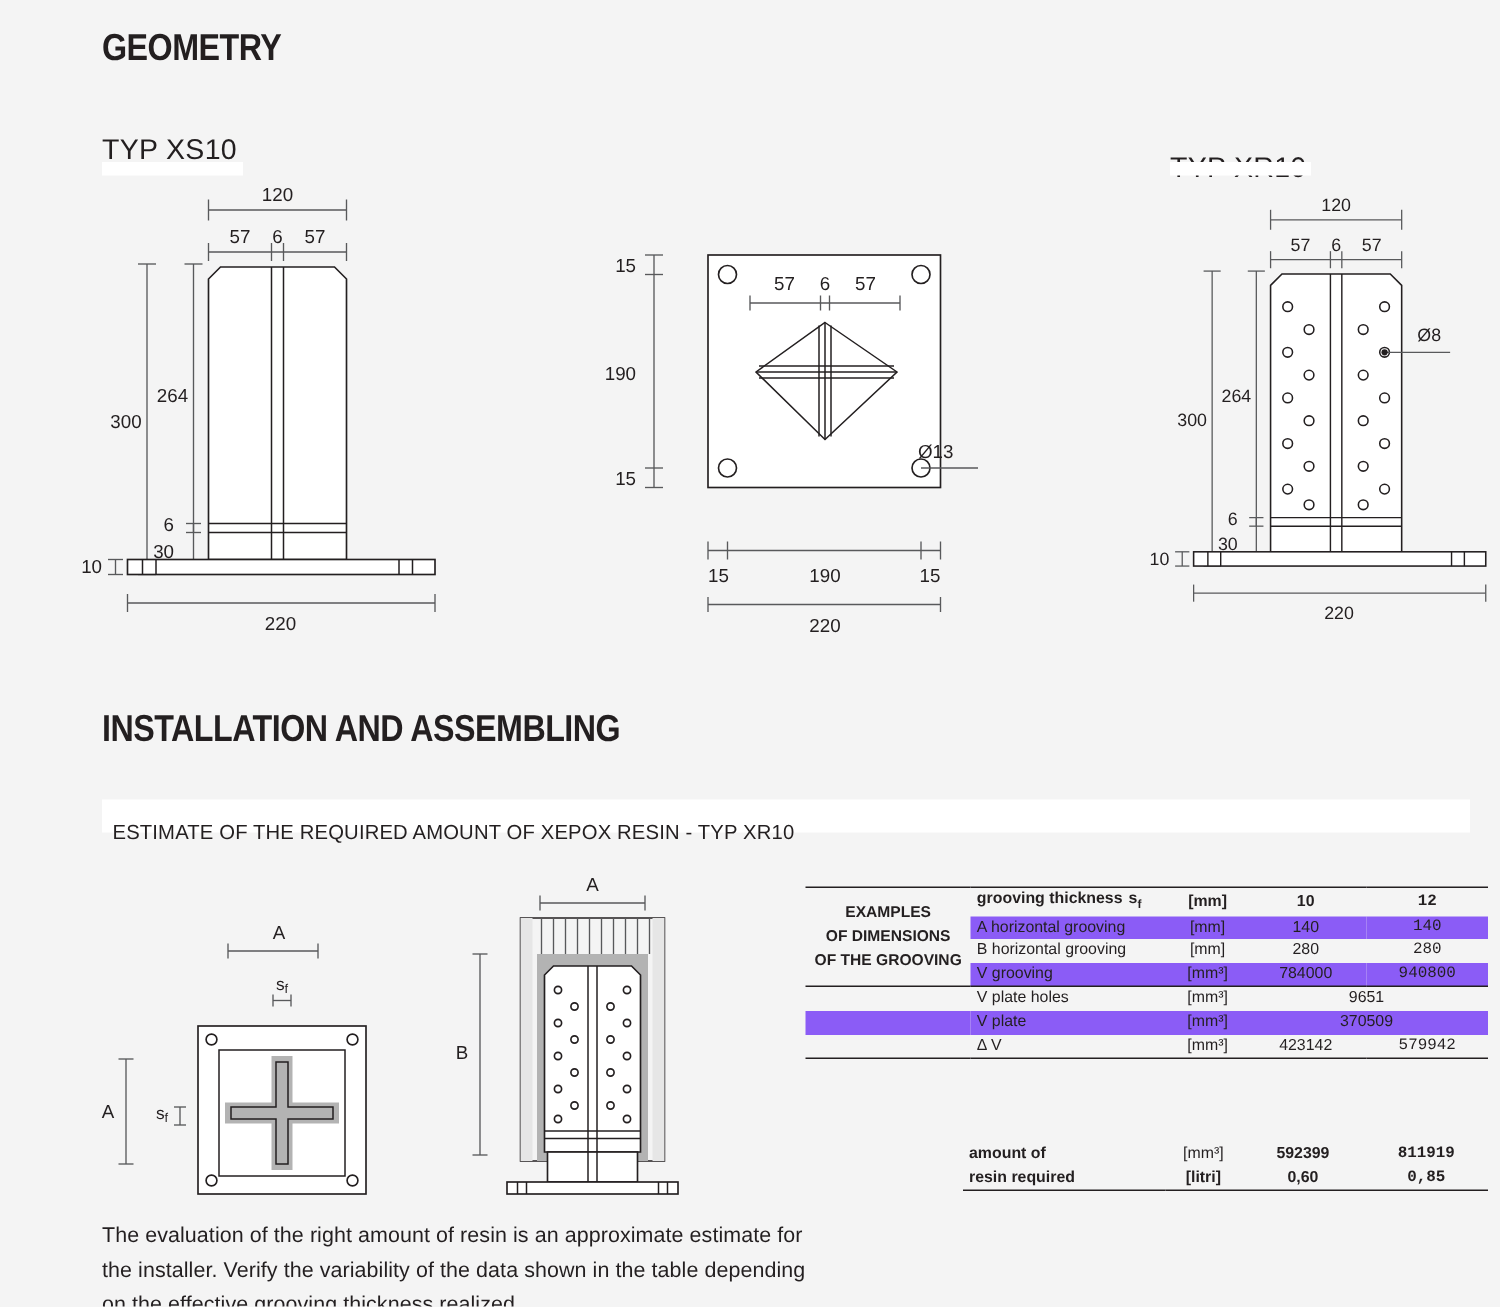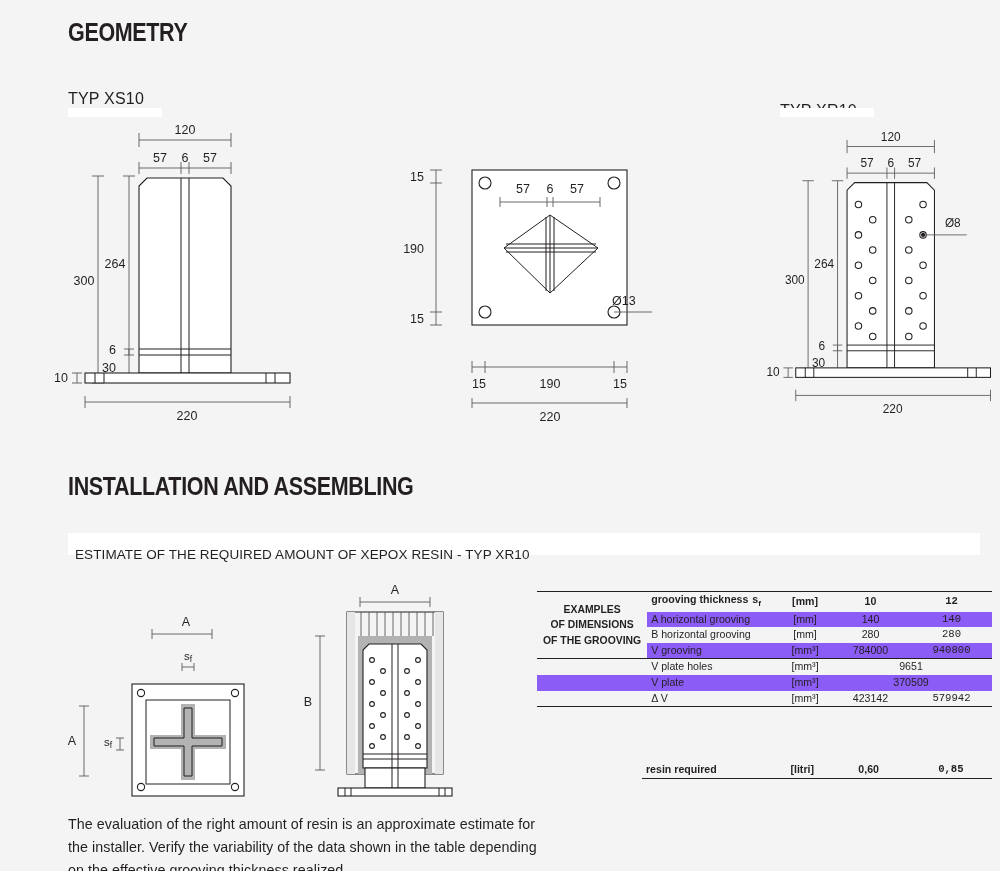--- a/index.html
+++ b/index.html
@@ -26,21 +26,21 @@
     transform:scaleX(0.86);
     transform-origin:left center;
     white-space:nowrap;
   }
   #heading-geometry { left:68px; top:18px; }
   #heading-installation { left:68px; top:472px; }
 
   
   .typ-label {
     position:absolute;
-    font-size:16px;
+    font-size:19px;
     color:#231f20;
     white-space:nowrap;
     letter-spacing:0.2px;
   }
   .typ-underline {
     position:absolute;
     height:9px;
     background:#ffffff;
   }
 
@@ -560,20 +560,26 @@
         <td class="c-label">Δ V</td>
         <td class="c-unit">[mm³]</td>
         <td class="c-v1">423142</td>
         <td class="c-v2">579942</td>
       </tr>
     </tbody>
   </table>
 
   <table class="data-table" id="resin-table" style="left:642px; top:762px; width:350px;">
     <tbody>
+      <tr>
+        <td class="c-label bold">amount of</td>
+        <td class="c-unit">[mm³]</td>
+        <td class="c-v1 bold">592399</td>
+        <td class="c-v2 bold">811919</td>
+      </tr>
       <tr class="rule-bottom">
         <td class="c-label bold">resin required</td>
         <td class="c-unit bold">[litri]</td>
         <td class="c-v1 bold">0,60</td>
         <td class="c-v2 bold">0,85</td>
       </tr>
     </tbody>
   </table>
 
   <div class="body-text" style="left:68px; top:813px;">The evaluation of the right amount of resin is an approximate estimate for the installer. Verify the variability of the data shown in the table depending on the effective grooving thickness realized.</div>

